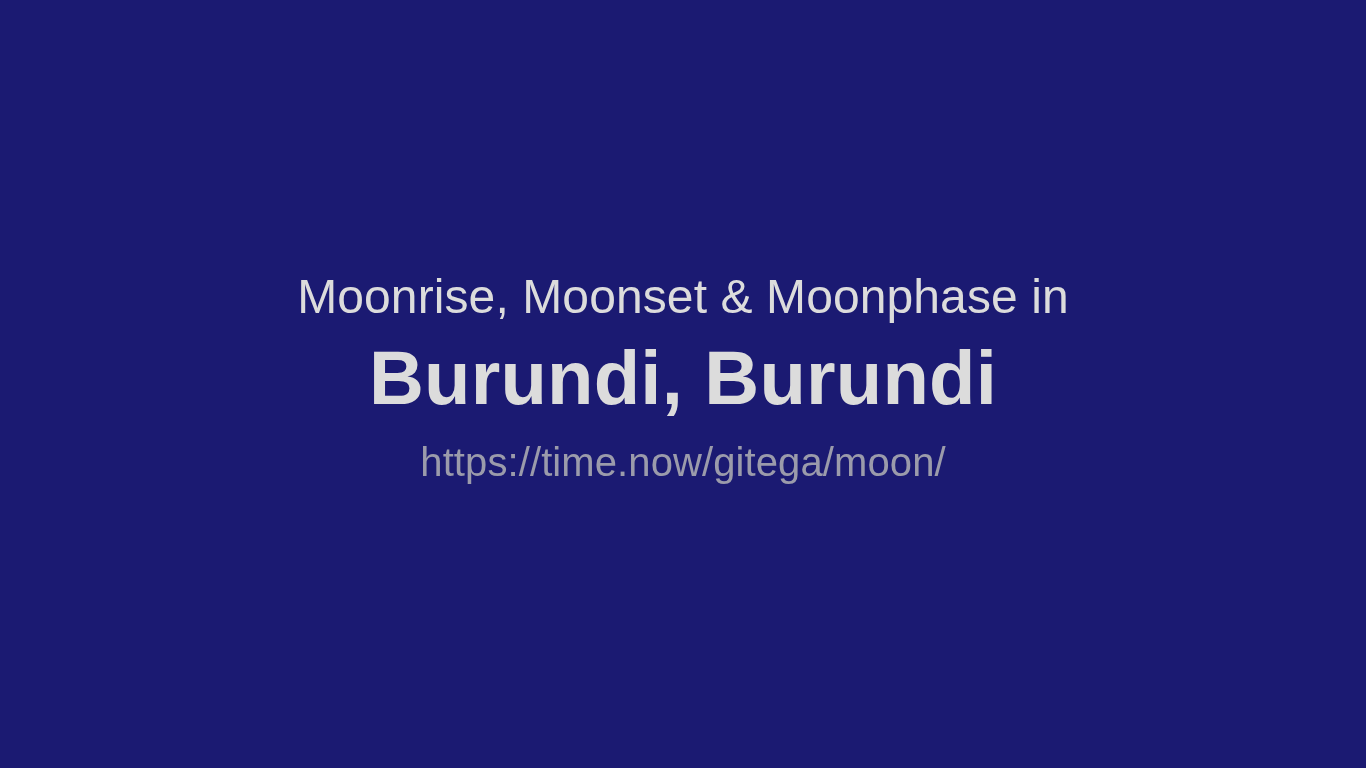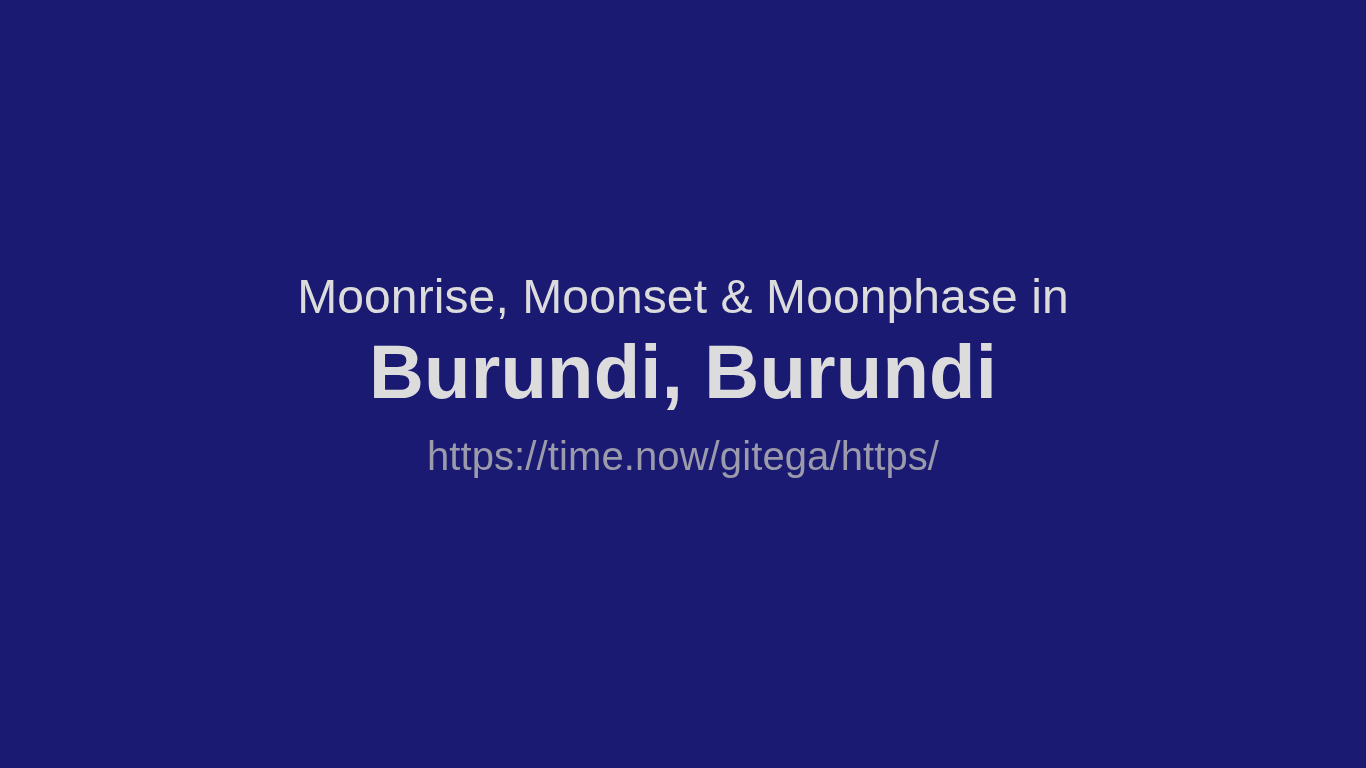--- a/index.html
+++ b/index.html
@@ -39,21 +39,21 @@
 
   .headline-primary {
     display: block;
     font-family: "Liberation Sans", sans-serif;
     font-weight: 400;
     font-size: 48px;
     line-height: 58px;
     color: #dcdcdc;
     letter-spacing: 0.1px;
     white-space: nowrap;
-    margin: 0;
+    margin: 6px;
   }
 
   .headline-location {
     display: block;
     font-family: "Liberation Sans", sans-serif;
     font-weight: 700;
     font-size: 76px;
     line-height: 92px;
     color: #dcdcdc;
     letter-spacing: 0.2px;
@@ -78,16 +78,16 @@
 </head>
 <body>
 
 <div class="splash">
   <div class="splash-inner">
 
     <h1 class="headline-primary">Moonrise, Moonset &amp; Moonphase in</h1>
 
     <h2 class="headline-location">Burundi, Burundi</h2>
 
-    <a class="source-url" href="#">https://time.now/gitega/https/</a>
+    <a class="source-url" href="#">https://time.now/gitega/moon/</a>
 
   </div>
 </div>
 
 </body></html>

